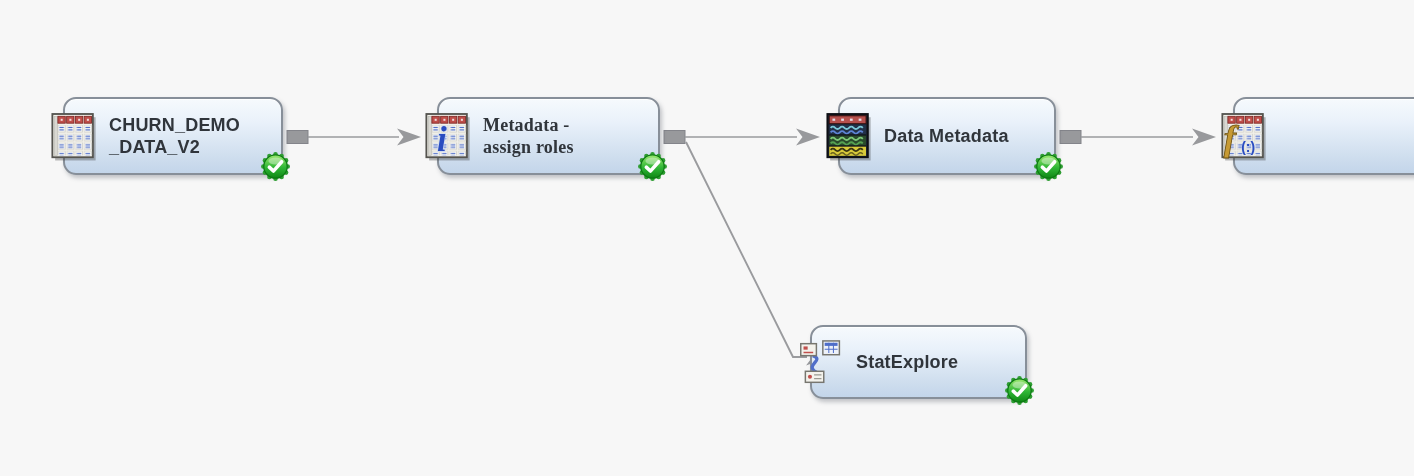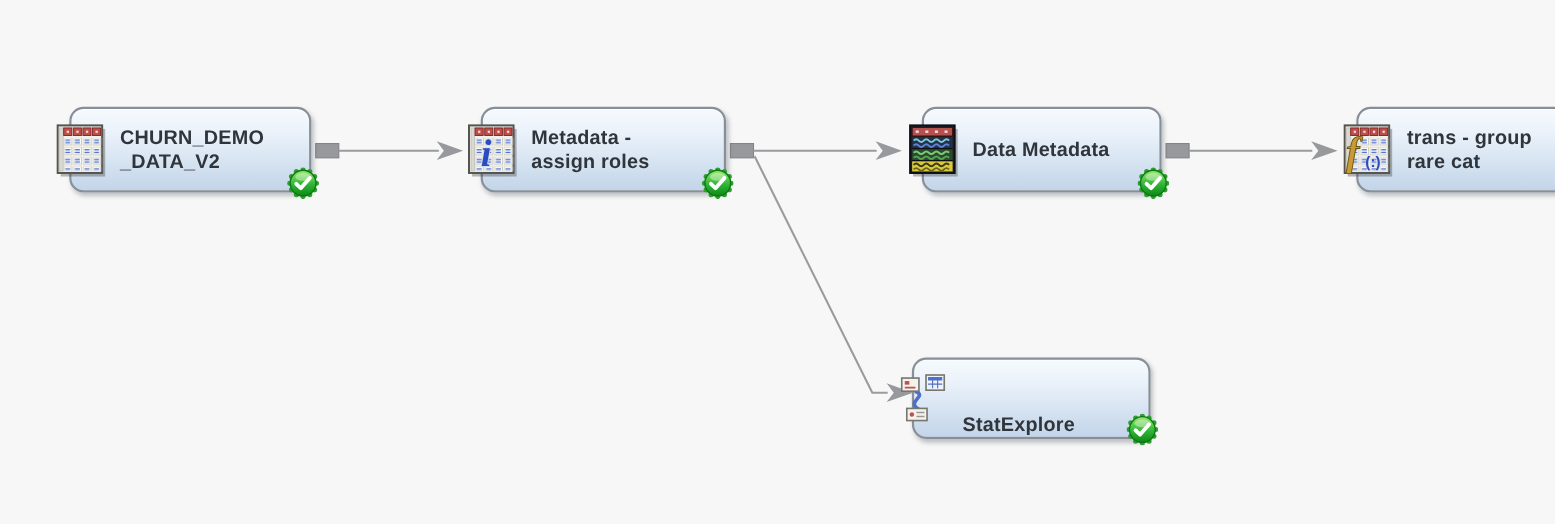--- a/index.html
+++ b/index.html
@@ -168,21 +168,21 @@
     </span>
     <span class="label">CHURN_DEMO
 _DATA_V2</span>
     <span class="badge">
       <svg viewBox="0 0 28 28" width="29" height="29">
           <use href="#sym-check"></use>
         </svg>
     </span>
   </div>
 
-  <div class="node" style="left:437px;top:97px;width:223px;">
+  <div class="node" style="left:437px;top:97px;width:223px;font-family:Liberation Serif, serif;">
     <span class="icon">
       <svg viewBox="0 0 50 54" width="46" height="50">
           <use href="#sym-metadata"></use>
         </svg>
     </span>
     <span class="label">Metadata -
 assign roles</span>
     <span class="badge">
       <svg viewBox="0 0 28 28" width="29" height="29">
           <use href="#sym-check"></use>
@@ -203,25 +203,23 @@
         </svg>
     </span>
   </div>
 
   <div class="node" style="left:1233px;top:97px;width:232px;">
     <span class="icon">
       <svg viewBox="0 0 50 54" width="46" height="50">
           <use href="#sym-transform"></use>
         </svg>
     </span>
-    <span class="label">trans - group
-rare cat</span>
-  </div>
-
-  <div class="node" style="left:829px;top:325px;width:217px;height:74px;align-items:flex-end;">
+  </div>
+
+  <div class="node" style="left:810px;top:325px;width:217px;height:74px;">
     <span class="icon">
       <svg viewBox="0 0 50 54" width="46" height="50">
           <use href="#sym-statexplore"></use>
         </svg>
     </span>
     <span class="label">StatExplore</span>
     <span class="badge">
       <svg viewBox="0 0 28 28" width="29" height="29">
           <use href="#sym-check"></use>
         </svg>

